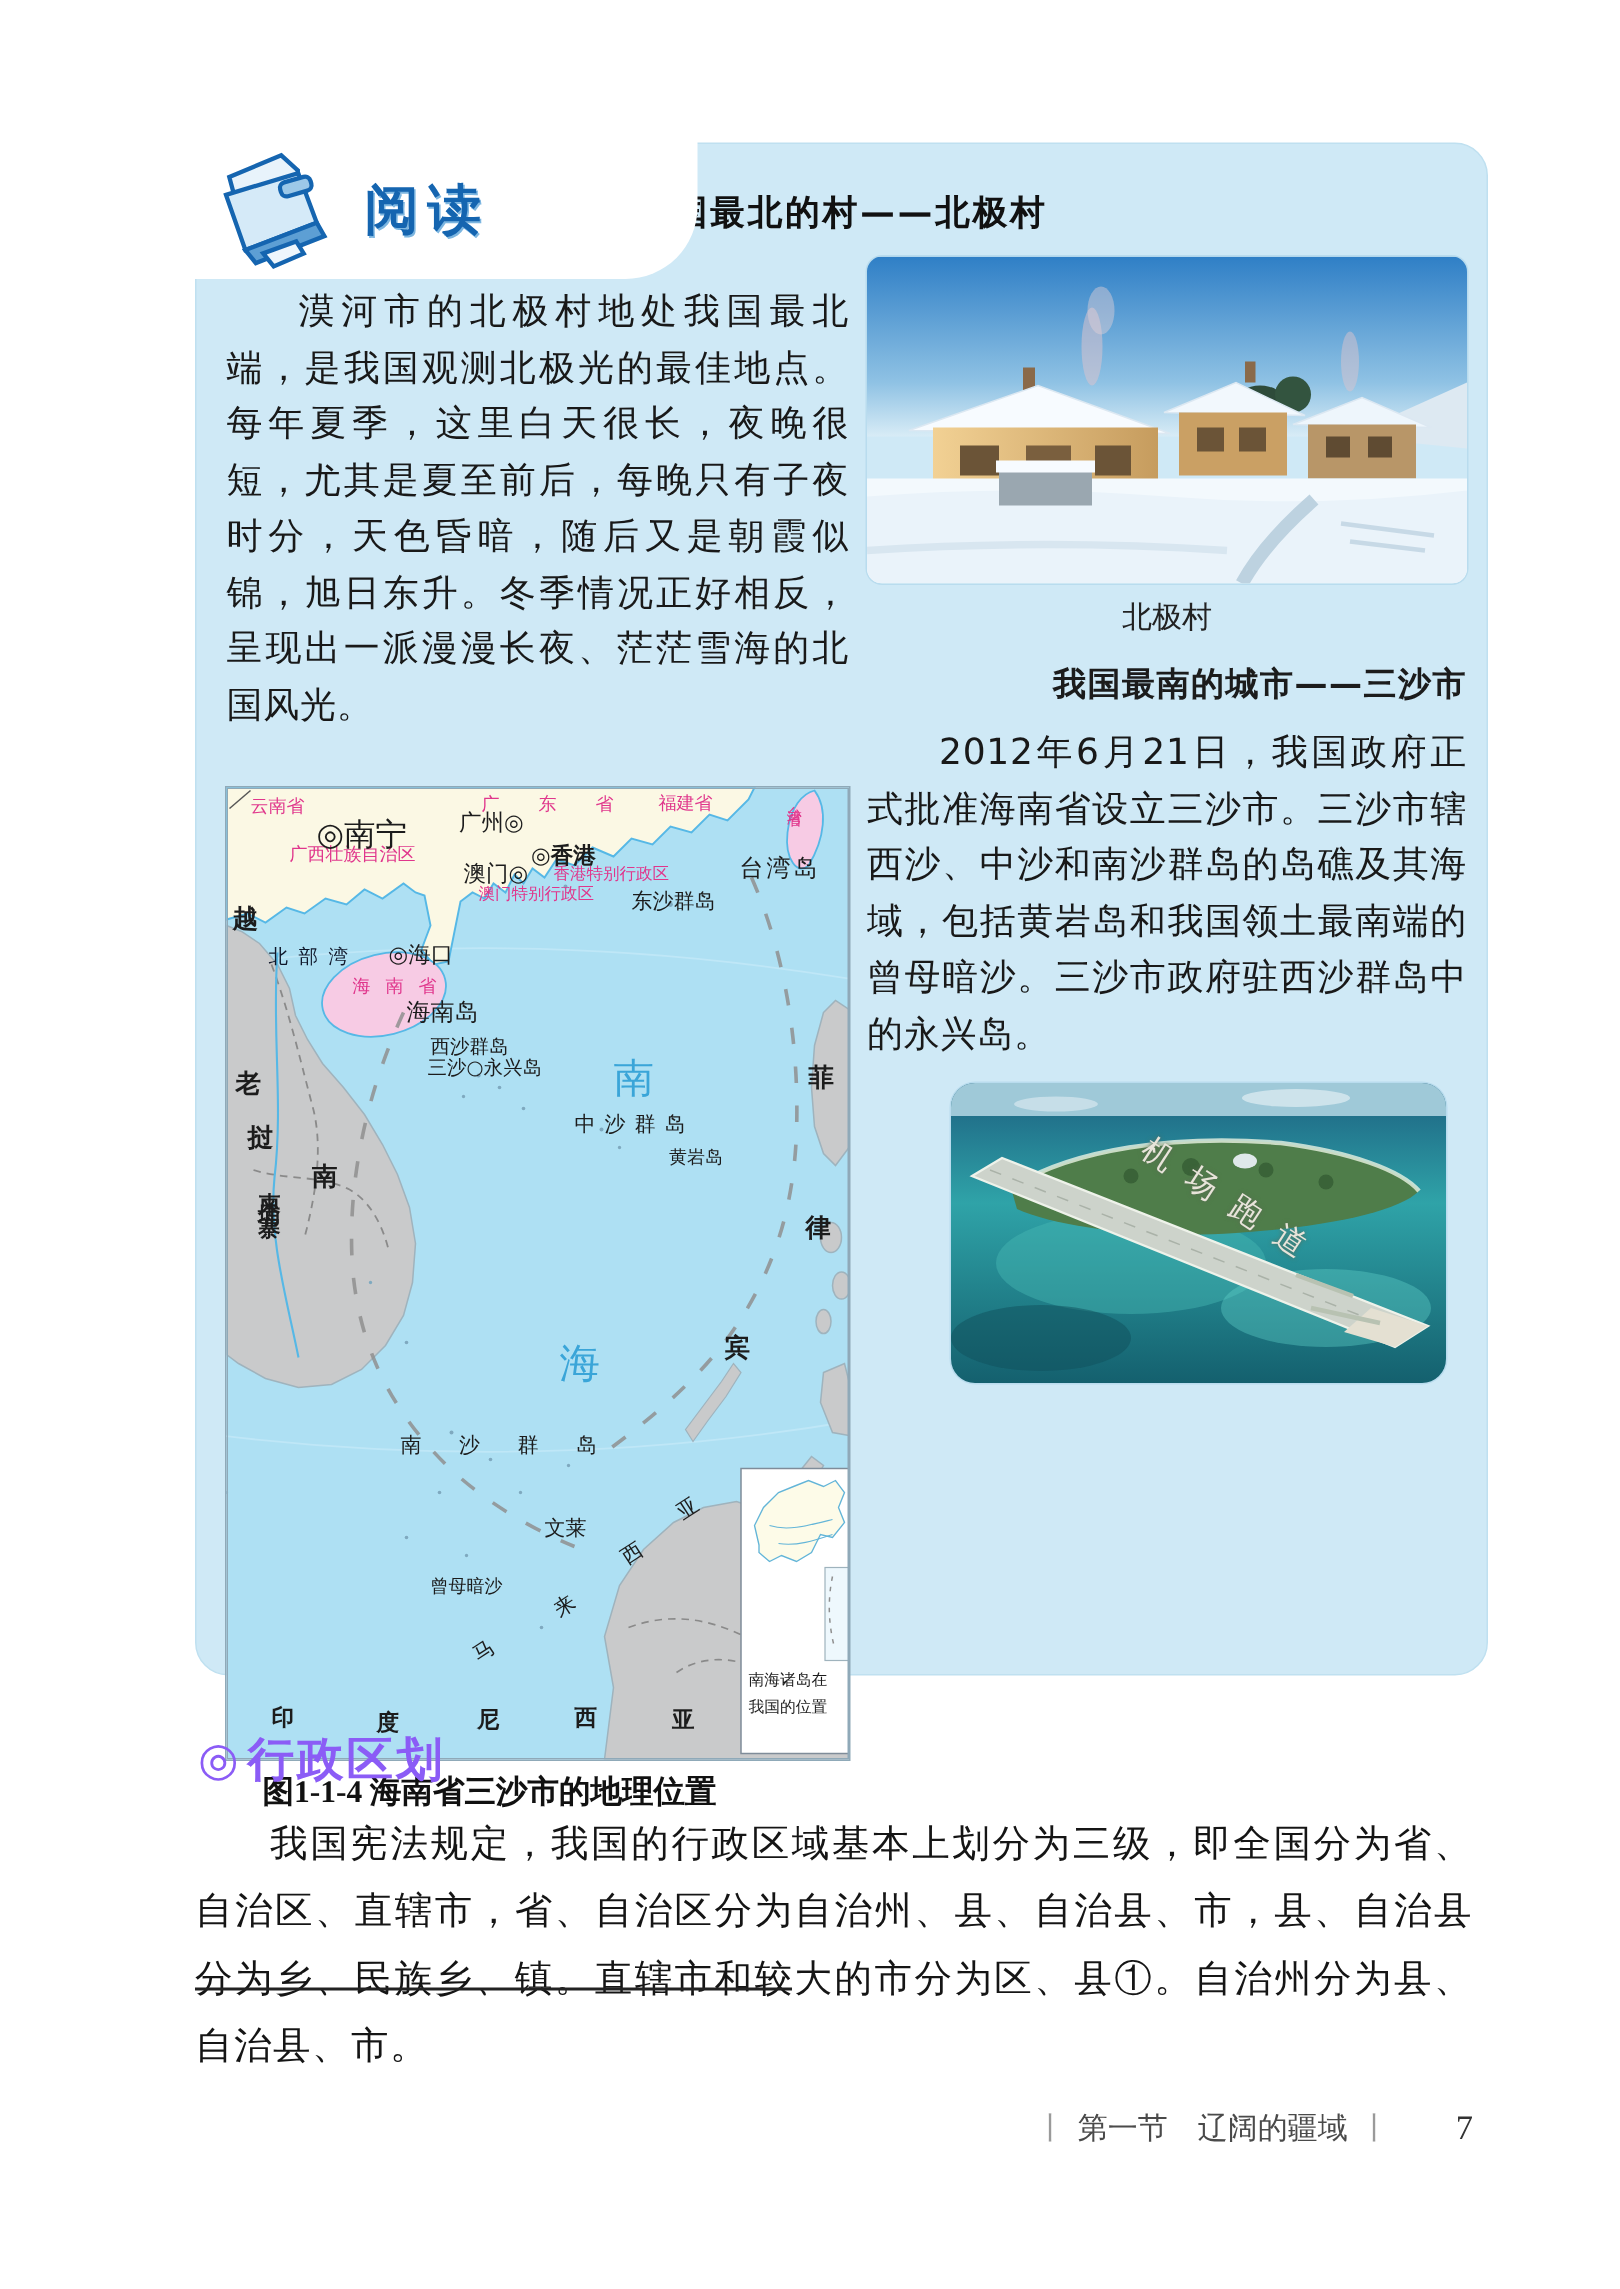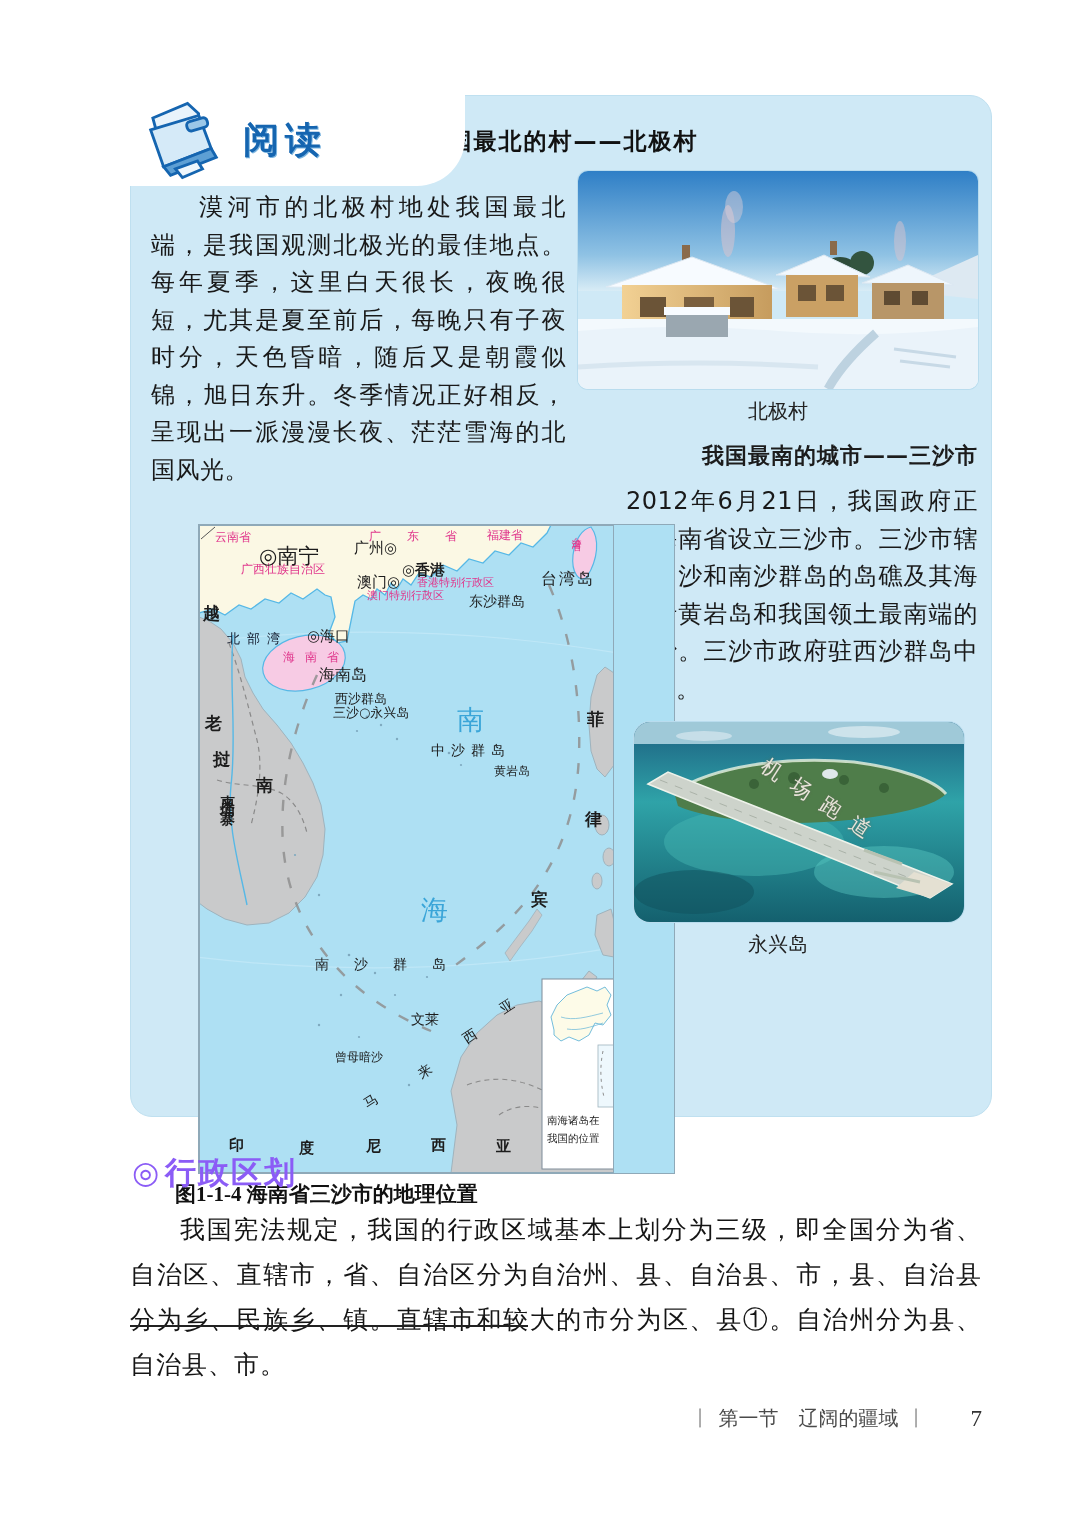--- a/index.html
+++ b/index.html
@@ -28,22 +28,22 @@
   .photo-north { width:400px; height:218px; }
   .photo-south { width:330px; height:200px; margin:14px auto 0 56px; border-radius:16px; }
   .photo-cap { text-align:center; font-size:20px; color:#222; margin-top:9px; }
   .panel-title2 { text-align:right; font-size:22px; font-weight:700; margin:16px 0 12px;
                   letter-spacing:1px; }
   .runway-label { position:absolute; left:118px; top:66px; transform:rotate(33deg);
                   color:#e8e4da; font-size:21px; letter-spacing:14px; white-space:nowrap;
                   text-shadow:0 0 3px #5c6a55; }
 
   
-  .mapwrap { position:relative; width:475px; height:648px; background:#aee0f3;
-             outline:1px solid #8fa9b8;margin-left:48px; }
+  .mapwrap { position:relative; width:415px; height:648px; background:#aee0f3;
+             outline:1px solid #8fa9b8; }
   .mapwrap svg { position:absolute; left:0; top:0; }
   .ml { position:absolute; font-size:13.5px; line-height:1.1; color:#1c1c1c;
         white-space:nowrap; transform-origin:left top; }
   .ml.p  { color:#e0368c; font-size:12px; }
   .ml.w  { color:#0f172a; }
   .ml.big{ color:#2e9fd6; font-size:27px; opacity:.9; }
   .ml.v  { writing-mode:vertical-rl; text-orientation:upright; letter-spacing:7px; }
   .map-caption { font-size:21px; font-weight:700; margin:7px 0 0 24px; color:#111;
                  font-family:"Liberation Serif", serif; }
 
@@ -277,21 +277,20 @@
               <circle cx="250" cy="66" r="5" fill="#3a6338"></circle>
             <ellipse cx="196" cy="52" rx="8" ry="5" fill="#dfe8ea"></ellipse>
             <polygon points="14,62 34,50 318,162 296,176" fill="#cdd3cb"></polygon>
             <polygon points="14,62 34,50 318,162 296,176" fill="none" stroke="#eef2ea" stroke-width="1.5"></polygon>
             <path d="M26,58 L306,168" stroke="#aab2a8" stroke-width="1" stroke-dasharray="8,8"></path>
             <polygon points="280,150 318,162 296,176 262,166" fill="#e4e0d2"></polygon>
             <path d="M230,128 L268,142 M240,150 L286,160" stroke="#b8c2b2" stroke-width="3"></path>
           </svg>
           <span class="runway-label">机场跑道</span>
         </div>
-        <div class="photo-cap">永兴岛</div>
       </div>
     </div>
   </div>
 
   <div class="sec-head">
     <span class="sym">◎</span><span>行政区划</span>
   </div>
 
   <p class="body-text">我国宪法规定，我国的行政区域基本上划分为三级，即全国分为省、自治区、直辖市，省、自治区分为自治州、县、自治县、市，县、自治县分为乡、民族乡、镇。直辖市和较大的市分为区、县①。自治州分为县、自治县、市。</p>
 

